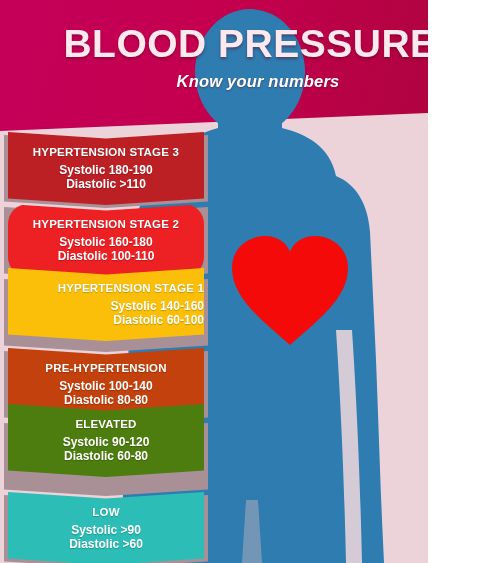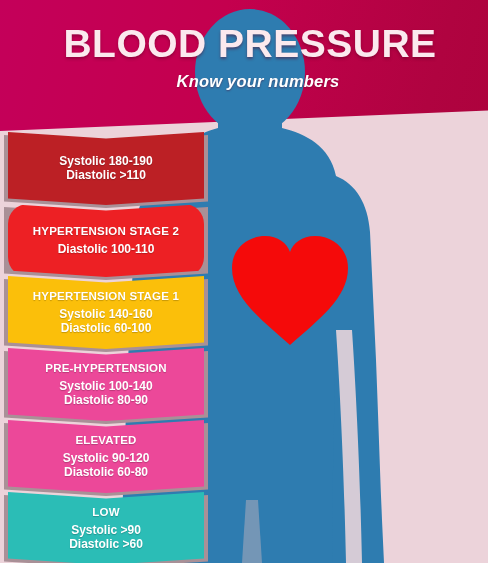--- a/index.html
+++ b/index.html
@@ -3,21 +3,21 @@
 <meta charset="utf-8">
 <title>Blood Pressure Infographic</title>
 <style>
   html,body{margin:0;padding:0;}
   body{
     width:500px;height:563px;
     font-family:"Liberation Sans","DejaVu Sans",sans-serif;
     overflow:hidden;background:#ffffff;
   }
   #poster{
-    position:relative;width:488px;height:563px;overflow:hidden;text-decoration:underline;
+    position:relative;width:428px;height:563px;overflow:hidden;text-decoration:underline;
   }
 
   
   .bg-layer{position:absolute;left:0;top:0;width:500px;height:563px;}
 
   #bg-pink{background:#ecd3da;}
   #bg-crimson{
     background:linear-gradient(105deg,#c4005a 0%,#c4004e 35%,#b00340 70%,#a90238 100%);
     clip-path:polygon(0 0,500px 0,500px 110px,0 131px);
   }
@@ -133,42 +133,44 @@
   </svg>
 
   <div id="title-wrap">
     <h1 id="main-title">BLOOD PRESSURE</h1>
     <p id="subtitle">Know your numbers</p>
   </div>
 
   <div id="bands">
       <div class="band-shadow chev-sh" style="top: 7px; height: 73px;"></div>
       <div class="band chev" style="top: 4px; height: 73px; background: rgb(188, 32, 37);">
+        <div class="band-title">HYPERTENSION STAGE 3</div>
         <div class="band-line">Systolic 180-190</div>
         <div class="band-line">Diastolic &gt;110</div>
       </div>
       <div class="band-shadow chev-sh" style="top: 79px; height: 73px;"></div>
       <div class="band chev" style="top: 76px; height: 73px; background: rgb(237, 32, 36); border-radius: 20px;">
         <div class="band-title">HYPERTENSION STAGE 2</div>
+        <div class="band-line">Systolic 160-180</div>
         <div class="band-line">Diastolic 100-110</div>
       </div>
       <div class="band-shadow chev-sh" style="top: 151px; height: 73px;"></div>
-      <div class="band chev" style="top: 148px; height: 73px; background: rgb(251, 191, 10);">
+      <div class="band chev" style="top: 140px; height: 73px; background: rgb(251, 191, 10); align-items: flex-end;">
         <div class="band-title">HYPERTENSION STAGE 1</div>
         <div class="band-line">Systolic 140-160</div>
         <div class="band-line">Diastolic 60-100</div>
       </div>
       <div class="band-shadow chev-sh" style="top: 223px; height: 73px;"></div>
-      <div class="band chev" style="top: 220px; height: 73px; background: #ec4899;">
+      <div class="band chev" style="top: 220px; height: 73px; background: #c2410c;">
         <div class="band-title">PRE-HYPERTENSION</div>
         <div class="band-line">Systolic 100-140</div>
-        <div class="band-line">Diastolic 80-90</div>
+        <div class="band-line">Diastolic 80-80</div>
       </div>
       <div class="band-shadow chev-sh" style="top: 295px; height: 73px;"></div>
-      <div class="band chev" style="top: 292px; height: 73px; background: #ec4899;">
+      <div class="band chev" style="top: 276px; height: 73px; background: #4d7c0f;">
         <div class="band-title">ELEVATED</div>
         <div class="band-line">Systolic 90-120</div>
         <div class="band-line">Diastolic 60-80</div>
       </div>
       <div class="band-shadow chev-sh" style="top: 367px; height: 73px;"></div>
       <div class="band chev" style="top: 364px; height: 73px; background: rgb(43, 189, 182);">
         <div class="band-title">LOW</div>
         <div class="band-line">Systolic &gt;90</div>
         <div class="band-line">Diastolic &gt;60</div>
       </div>

